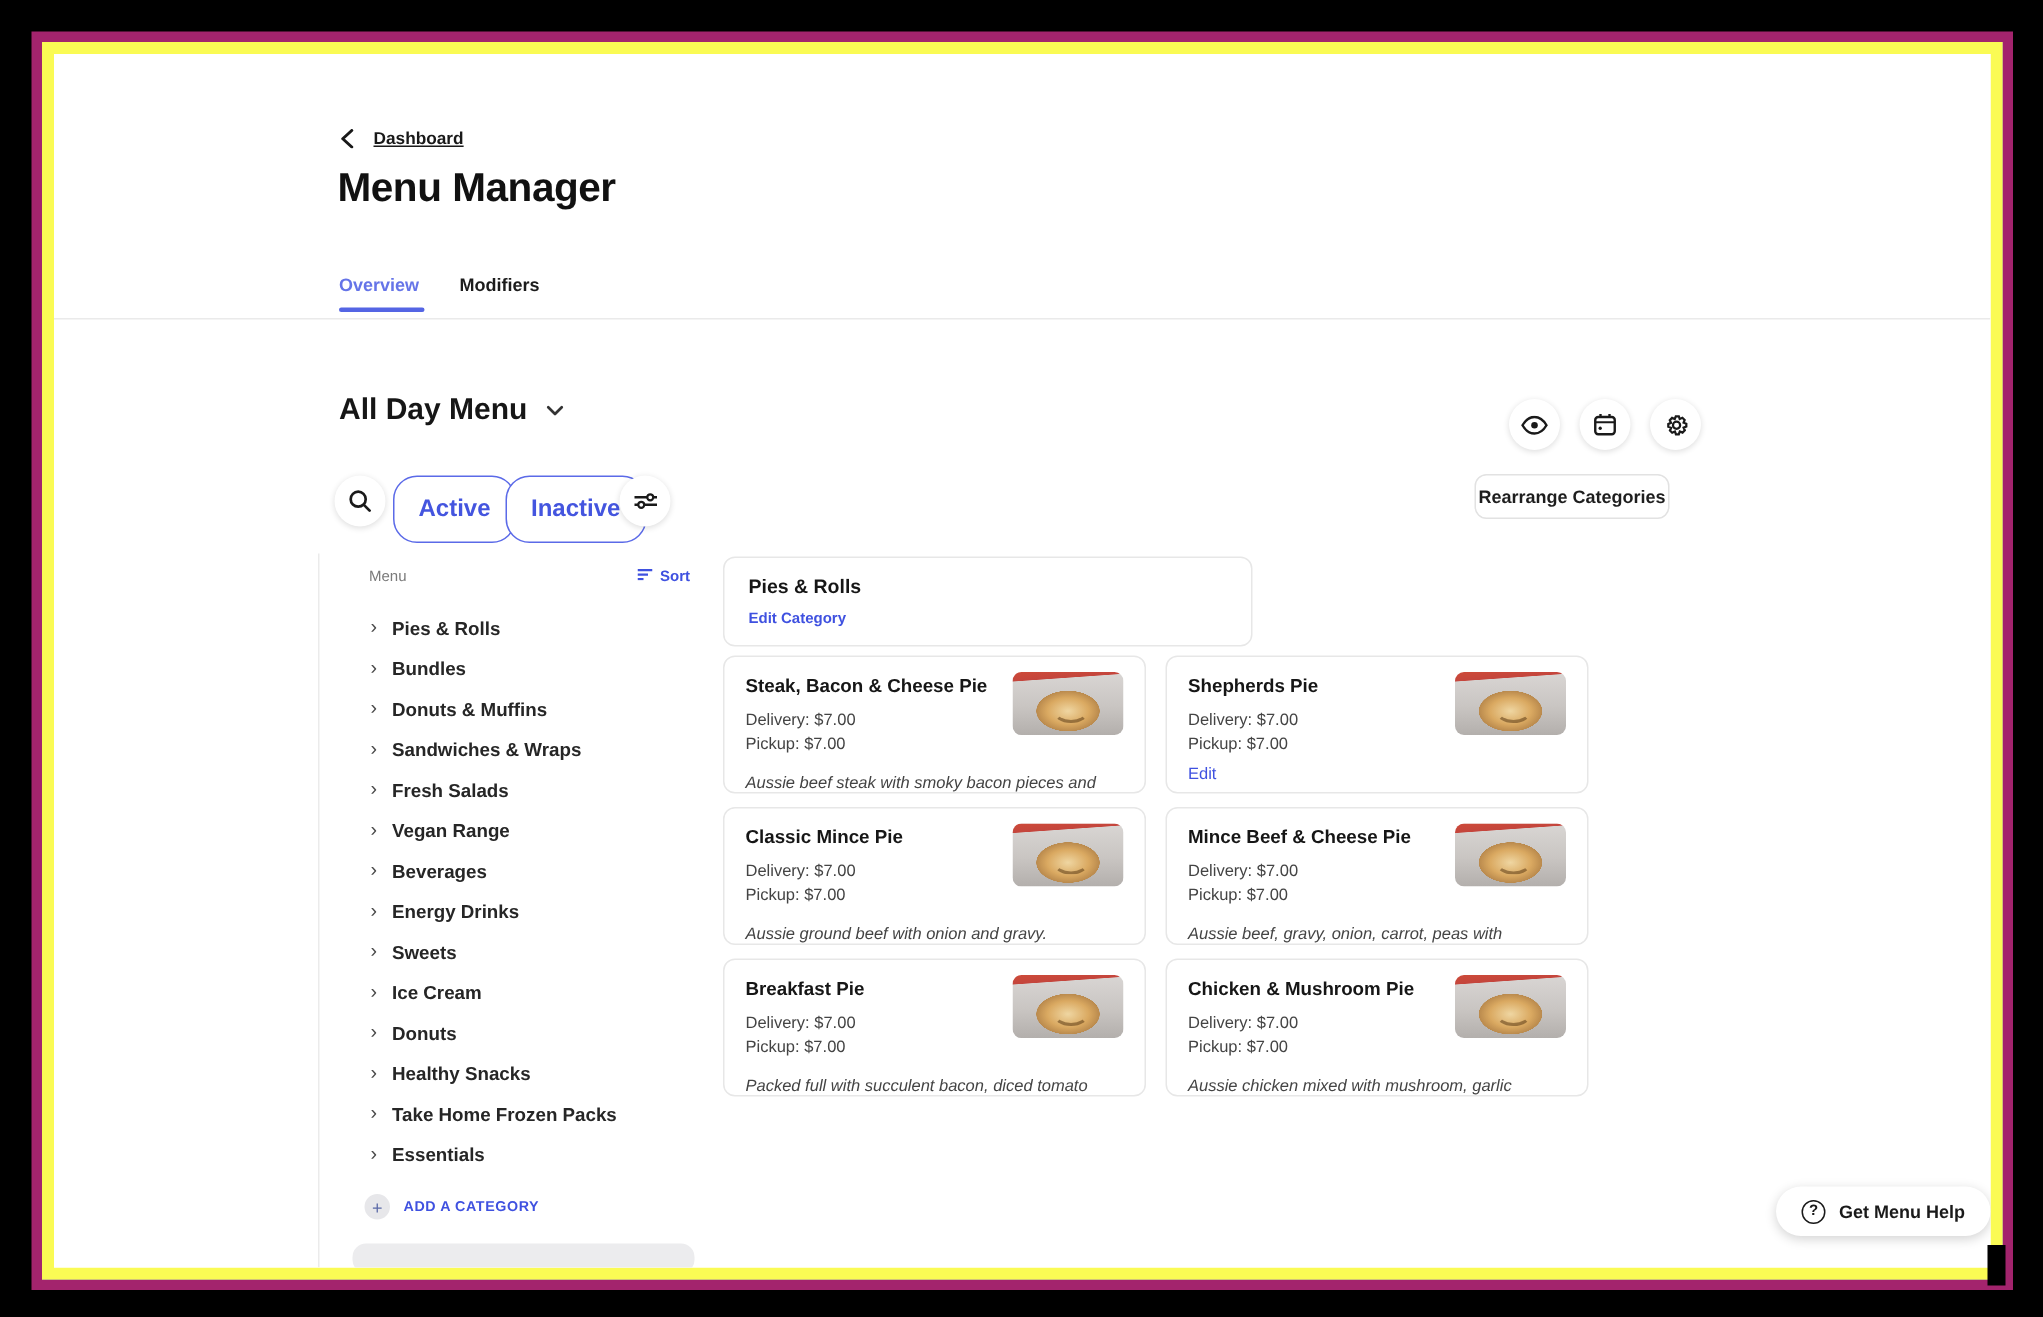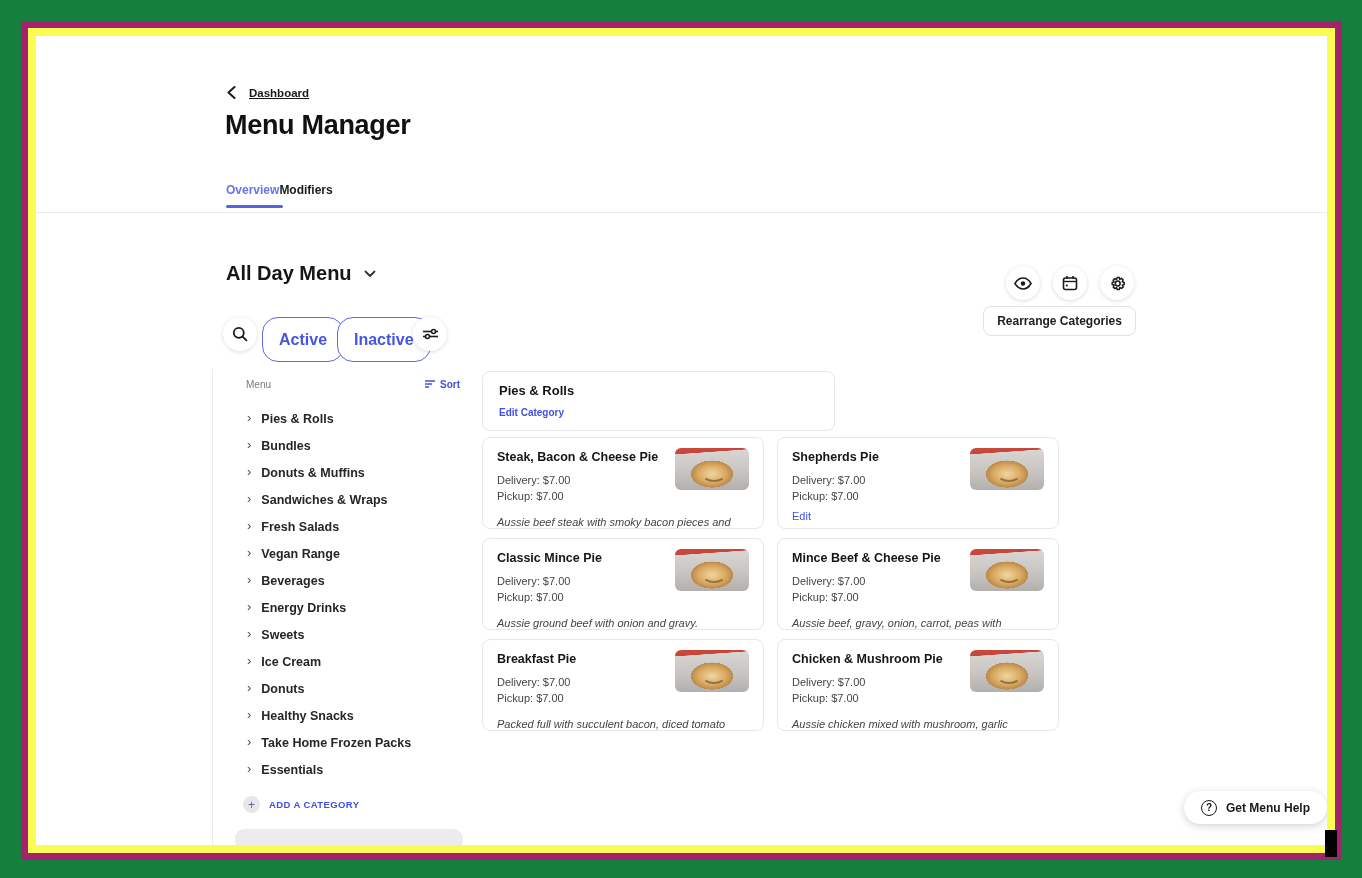--- a/index.html
+++ b/index.html
@@ -1,43 +1,43 @@
 <!DOCTYPE html>
 <html><head>
 <meta charset="utf-8">
 <style>
   * { margin:0; padding:0; box-sizing:border-box; }
   html,body { background:#ffffff; }
   body { width:1362px; height:878px; font-family:"Liberation Sans",sans-serif; position:relative; overflow:hidden; }
 
-  .canvas { position:absolute; inset:0; background:#15803d; }
+  .canvas { position:absolute; inset:0; background:#000000; }
 
   
   .frame { position:absolute; left:21px; top:21px; width:1321px; height:839px; border:7px solid #a3246d; }
   .frame-inner { position:absolute; inset:0; border:8px solid #fafb54; background:#fff; }
   .page { position:absolute; inset:0; overflow:hidden; background:#fff; color:#191919; }
   .artifact { position:absolute; left:1325px; top:830px; width:12px; height:27px; background:#000; z-index:50; }
 
   
   .back { position:absolute; left:191px; top:50px; display:flex; align-items:center; gap:13px; cursor:pointer; }
   .back svg { display:block; }
   .back-label { font-size:11.5px; font-weight:700; text-decoration:underline; color:#191919; }
   .page-title { position:absolute; left:189px; top:74px; font-size:27px; font-weight:700; letter-spacing:-0.3px; color:#111; }
 
-  .tabs { position:absolute; left:190px; top:147px; display:flex; }
+  .tabs { position:absolute; left:190px; top:147px; display:flex; gap:27px; }
   .tab { font-size:12px; font-weight:700; cursor:pointer; }
   .tab.active { color:#6574e8; }
   .tab.inactive { color:#1c1c1c; }
   .tab-underline { position:absolute; left:190px; top:169px; width:57px; height:3px; border-radius:2px; background:#5465e4; }
   .tabs-divider { position:absolute; left:0; top:176px; width:100%; height:1px; background:#eaeaea; }
 
   
   .menu-select { position:absolute; left:190px; top:226px; display:flex; align-items:center; gap:12px; font-size:20px; font-weight:600; color:#161616; cursor:pointer; }
   .round-btn { position:absolute; width:34px; height:34px; border-radius:50%; background:#fff; border:none; box-shadow:0 1px 4px rgba(0,0,0,0.14); display:flex; align-items:center; justify-content:center; cursor:pointer; }
-  .rearrange-btn { position:absolute; left:947px; top:270px; width:153px; height:30px; border-radius:8px; background:#fff; border:1px solid #e2e2e2; font-size:12px; font-weight:700; color:#1e1e1e; cursor:pointer; font-family:inherit; }
+  .rearrange-btn { position:absolute; left:947px; top:280px; width:130px; height:30px; border-radius:8px; background:#fff; border:1px solid #e2e2e2; font-size:12px; font-weight:700; color:#1e1e1e; cursor:pointer; font-family:inherit; }
 
   
   .pill { position:absolute; top:281px; height:45px; border:1.5px solid #5b6ae8; border-radius:16px; background:#fff; color:#4455df; font-size:16px; font-weight:700; font-family:inherit; cursor:pointer; padding:0 16px; }
   .pill.p1 { left:226px; }
   .pill.p2 { left:301px; }
 
   
   .sidebar { position:absolute; left:176px; top:333px; width:260px; bottom:0; border-left:1px solid #ebebeb; }
   .sidebar-head { display:flex; justify-content:space-between; align-items:center; padding:10px 12px 0 33px; }
   .sidebar-heading { font-size:10px; color:#7a7a7a; }

